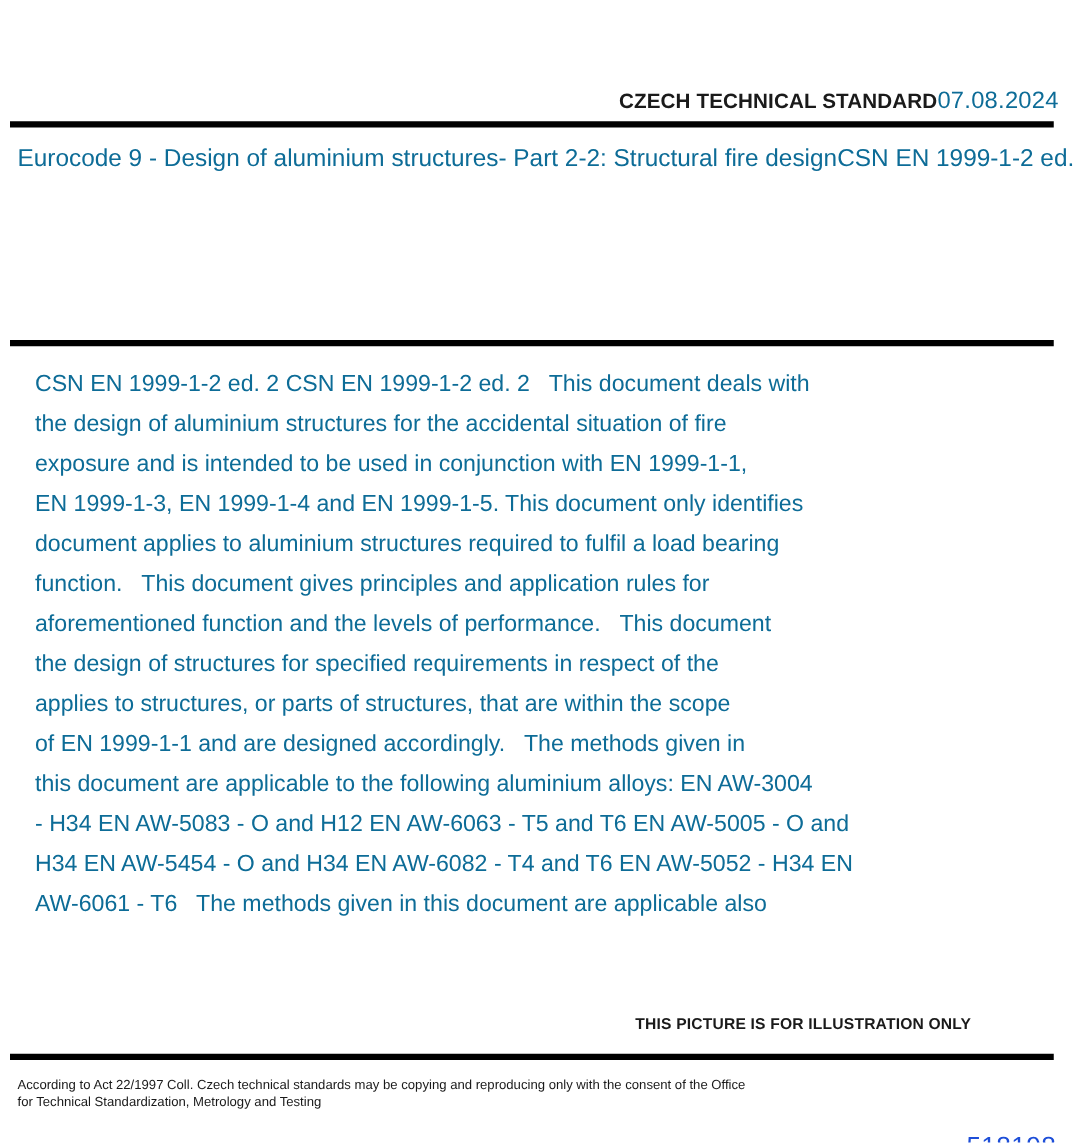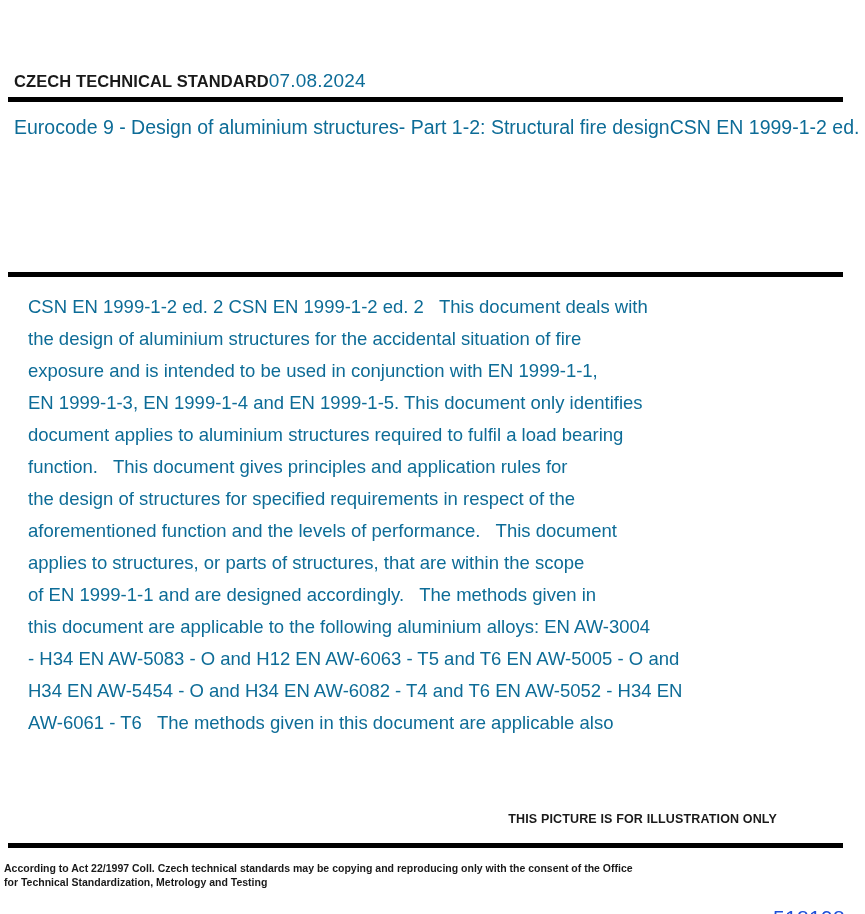--- a/index.html
+++ b/index.html
@@ -35,21 +35,21 @@
 
   
   .header-row {
     position: absolute;
     top: 70px;
     left: 14px;
     right: 18px;
     height: 26px;
     display: flex;
     align-items: baseline;
-    justify-content: flex-start;
+    justify-content: flex-end;
   }
   .header-title {
     font-size: 16.5px;
     font-weight: bold;
     color: #1a1a1a;
     letter-spacing: 0.1px;
     white-space: nowrap;
   }
   .header-date {
     font-size: 19px;
@@ -106,24 +106,24 @@
     font-weight: bold;
     color: #1a1a1a;
     letter-spacing: 0.15px;
     white-space: nowrap;
   }
 
   
   .footer-legal {
     position: absolute;
     top: 861px;
-    left: 4px;
+    left: 14px;
     width: 580px;
     font-size: 10.5px;
-    font-weight: bold;
+    font-weight: normal;
     color: #1a1a1a;
     line-height: 14px;
   }
   .footer-legal div { white-space: pre; }
 
   .footer-number {
     position: absolute;
     top: 858px;
     right: 20px;
     font-size: 21px;
@@ -140,39 +140,39 @@
   <div class="header-row">
     <span class="header-title">CZECH TECHNICAL STANDARD</span>
     <span class="header-date">07.08.2024</span>
   </div>
 
   <div class="rule rule-header"></div>
 
   <div class="title-block">
     <div class="title-left">
       <span class="title-line">Eurocode 9 - Design of aluminium structures</span>
-      <span class="title-line">- Part 1-2: Structural fire design</span>
+      <span class="title-line">- Part 2-2: Structural fire design</span>
     </div>
     <div class="title-right">
       <span class="title-line">CSN EN 1999-1-2 ed. 2</span>
       <span class="title-line">731501</span>
     </div>
   </div>
 
   <div class="rule rule-body"></div>
 
   <div class="body-block">
     <div class="body-line">CSN EN 1999-1-2 ed. 2 CSN EN 1999-1-2 ed. 2   This document deals with</div>
     <div class="body-line">the design of aluminium structures for the accidental situation of fire</div>
     <div class="body-line">exposure and is intended to be used in conjunction with EN 1999-1-1,</div>
     <div class="body-line">EN 1999-1-3, EN 1999-1-4 and EN 1999-1-5. This document only identifies</div>
     <div class="body-line">document applies to aluminium structures required to fulfil a load bearing</div>
     <div class="body-line">function.   This document gives principles and application rules for</div>
+    <div class="body-line">aforementioned function and the levels of performance.   This document</div>
     <div class="body-line">the design of structures for specified requirements in respect of the</div>
-    <div class="body-line">aforementioned function and the levels of performance.   This document</div>
     <div class="body-line">applies to structures, or parts of structures, that are within the scope</div>
     <div class="body-line">of EN 1999-1-1 and are designed accordingly.   The methods given in</div>
     <div class="body-line">this document are applicable to the following aluminium alloys: EN AW-3004</div>
     <div class="body-line">- H34 EN AW-5083 - O and H12 EN AW-6063 - T5 and T6 EN AW-5005 - O and</div>
     <div class="body-line">H34 EN AW-5454 - O and H34 EN AW-6082 - T4 and T6 EN AW-5052 - H34 EN</div>
     <div class="body-line">AW-6061 - T6   The methods given in this document are applicable also</div>
   </div>
 
   <div class="illustration-note">THIS PICTURE IS FOR ILLUSTRATION ONLY</div>
 

